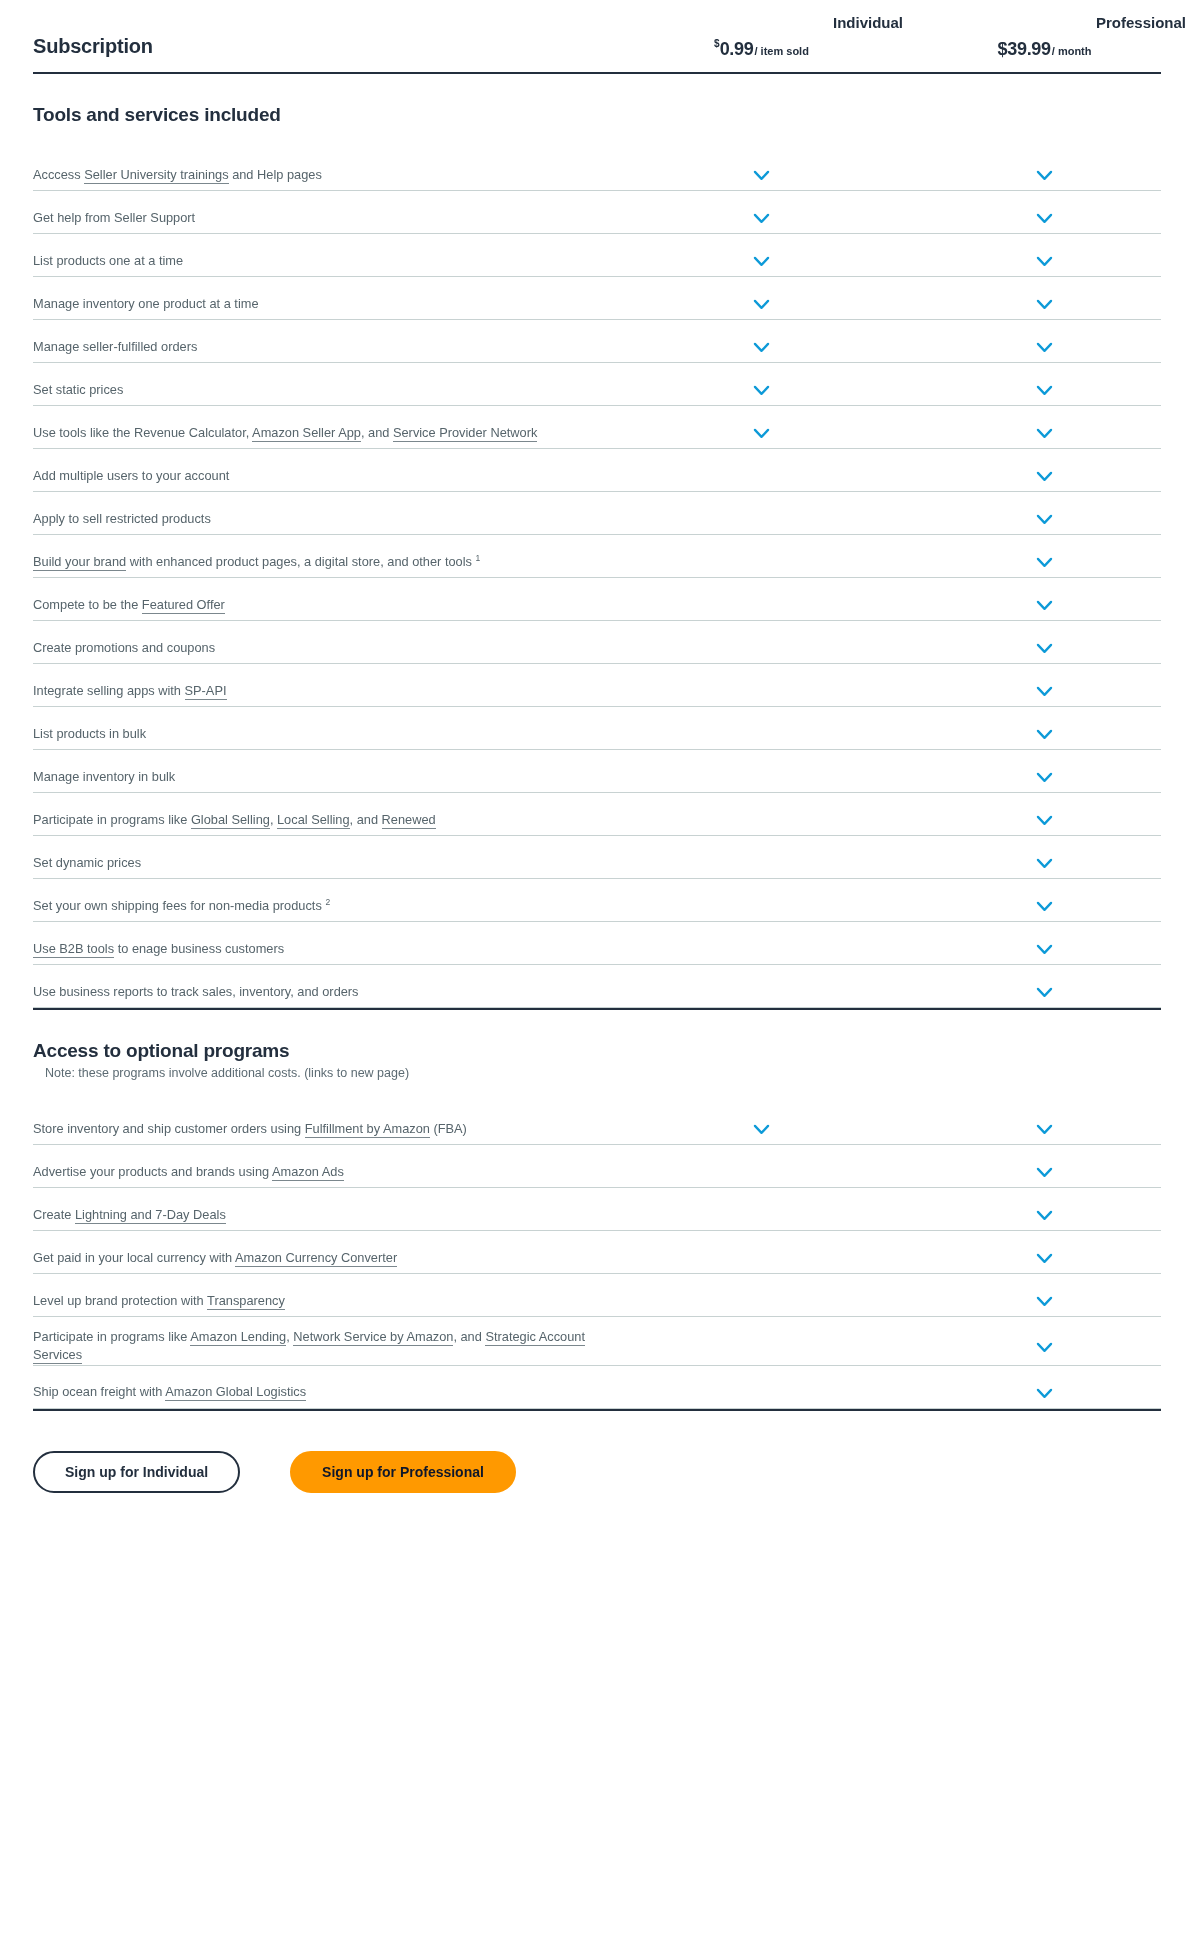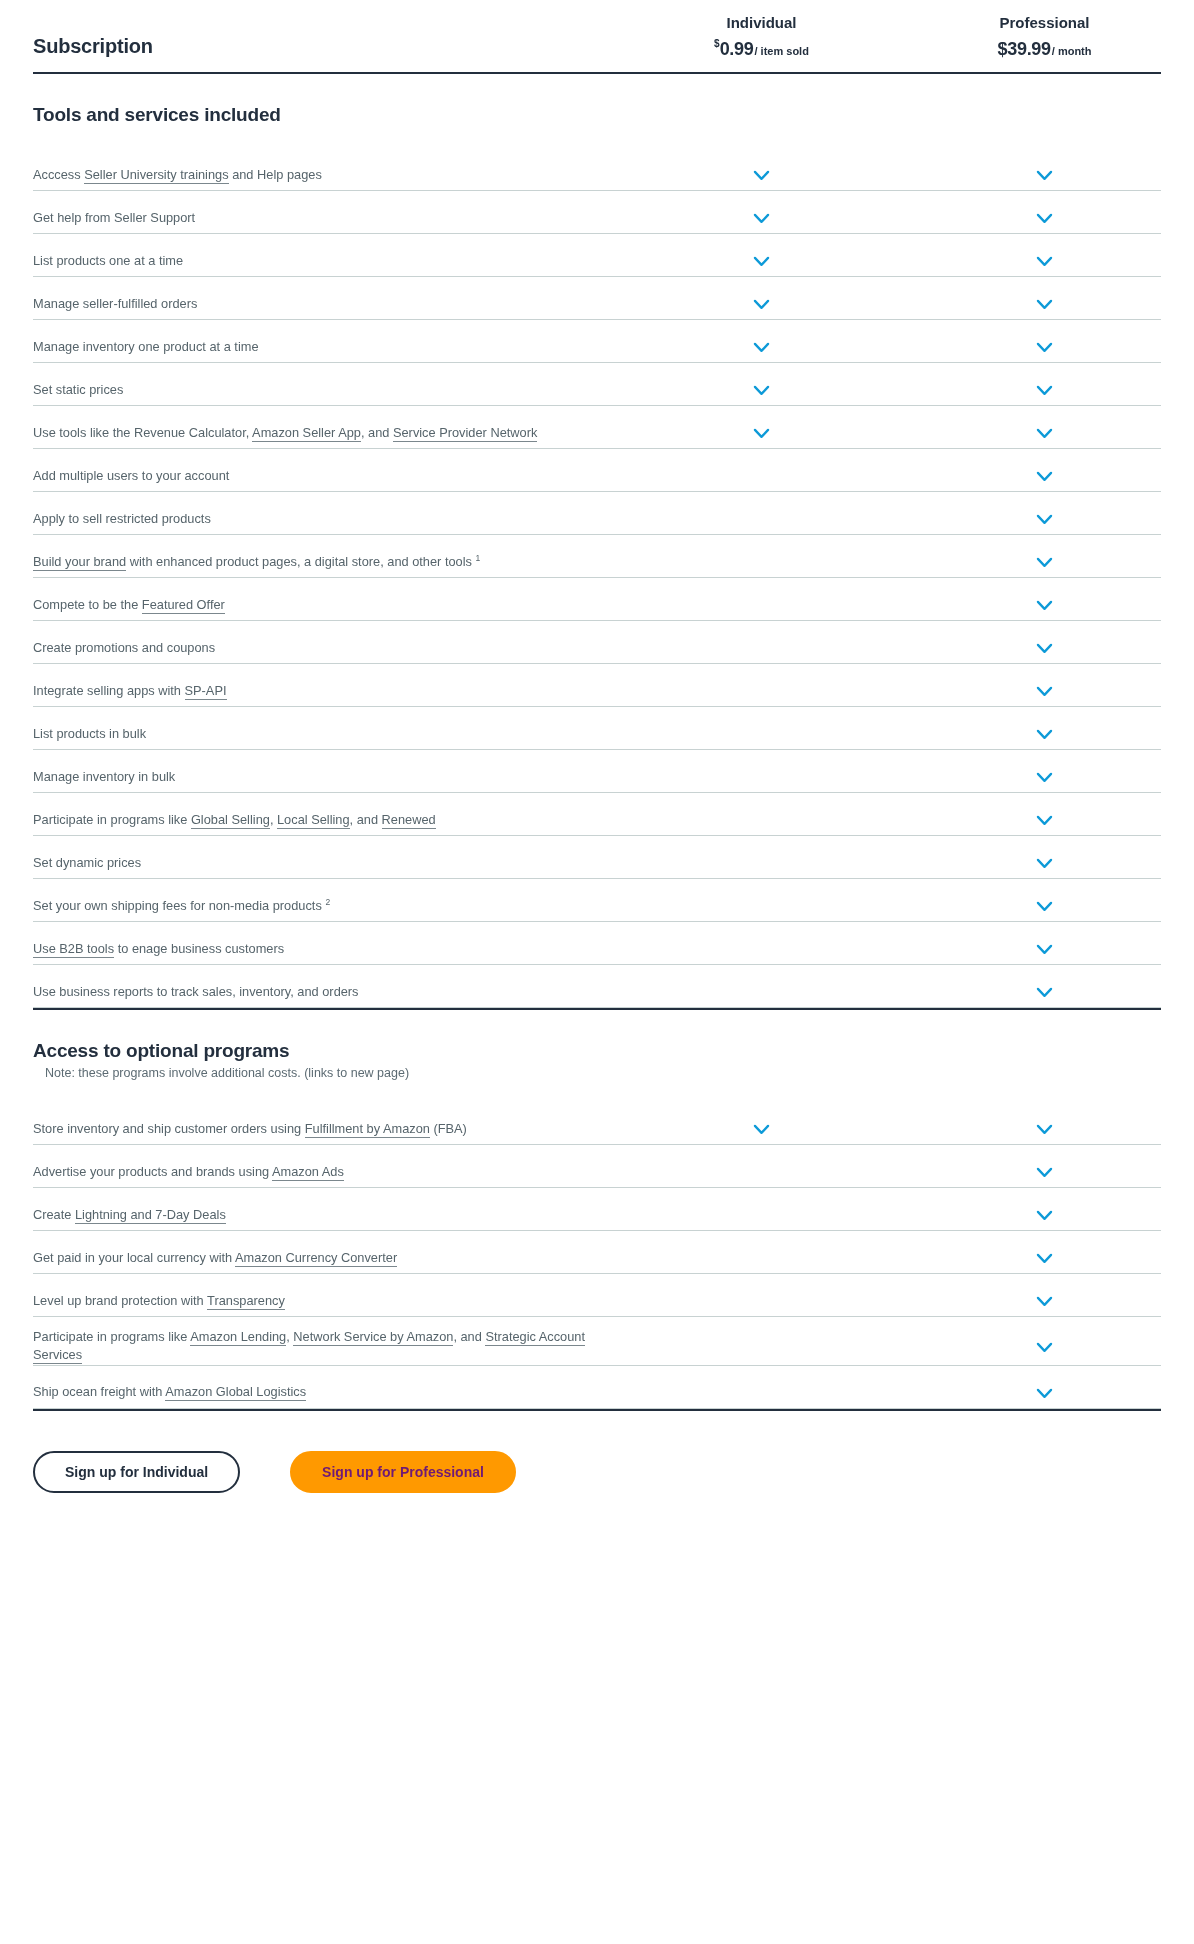--- a/index.html
+++ b/index.html
@@ -48,20 +48,21 @@
   .plan-head {
     text-align: center;
     line-height: 1.25;
   }
   .plan-name {
     display: block;
     font-size: 15px;
     font-weight: bold;
     color: #232f3e;
     margin-bottom: 5px;
+    text-align: right;
   }
   .plan-price {
     display: block;
     color: #232f3e;
     white-space: nowrap;
   }
   .plan-price .cur-sup {
     font-size: 10px;
     font-weight: bold;
     vertical-align: super;
@@ -172,21 +173,21 @@
   }
   .btn-outline {
     background: #ffffff;
     color: #232f3e;
     border: 2px solid #232f3e;
     min-width: 172px;
     text-align: center;
   }
   .btn-primary {
     background: #f90;
-    color: #701a75;
+    color: #0f172a;
     border: 2px solid #f90;
     min-width: 182px;
     text-align: center;
   }
 </style>
 </head>
 <body>
 
 <div class="page">
 
@@ -256,38 +257,38 @@
           </div>
           <div class="col-pro">
             <span class="check">
               <svg viewBox="0 0 24 24" width="21" height="21" fill="none" stroke="#0d9ad8" stroke-width="2.6" stroke-linecap="round" stroke-linejoin="round">
                 <polyline points="4.5,9 12,17 19.5,9"></polyline>
               </svg>
             </span>
           </div>
         </div>
         <div class="row-grid feature-row">
+          <div class="col-label"><span>Manage inventory one product at a time</span></div>
+          <div class="col-ind">
+            <span class="check">
+              <svg viewBox="0 0 24 24" width="21" height="21" fill="none" stroke="#0d9ad8" stroke-width="2.6" stroke-linecap="round" stroke-linejoin="round">
+                <polyline points="4.5,9 12,17 19.5,9"></polyline>
+              </svg>
+            </span>
+          </div>
+          <div class="col-pro">
+            <span class="check">
+              <svg viewBox="0 0 24 24" width="21" height="21" fill="none" stroke="#0d9ad8" stroke-width="2.6" stroke-linecap="round" stroke-linejoin="round">
+                <polyline points="4.5,9 12,17 19.5,9"></polyline>
+              </svg>
+            </span>
+          </div>
+        </div>
+        <div class="row-grid feature-row">
           <div class="col-label"><span>Manage seller-fulfilled orders</span></div>
-          <div class="col-ind">
-            <span class="check">
-              <svg viewBox="0 0 24 24" width="21" height="21" fill="none" stroke="#0d9ad8" stroke-width="2.6" stroke-linecap="round" stroke-linejoin="round">
-                <polyline points="4.5,9 12,17 19.5,9"></polyline>
-              </svg>
-            </span>
-          </div>
-          <div class="col-pro">
-            <span class="check">
-              <svg viewBox="0 0 24 24" width="21" height="21" fill="none" stroke="#0d9ad8" stroke-width="2.6" stroke-linecap="round" stroke-linejoin="round">
-                <polyline points="4.5,9 12,17 19.5,9"></polyline>
-              </svg>
-            </span>
-          </div>
-        </div>
-        <div class="row-grid feature-row">
-          <div class="col-label"><span>Manage inventory one product at a time</span></div>
           <div class="col-ind">
             <span class="check">
               <svg viewBox="0 0 24 24" width="21" height="21" fill="none" stroke="#0d9ad8" stroke-width="2.6" stroke-linecap="round" stroke-linejoin="round">
                 <polyline points="4.5,9 12,17 19.5,9"></polyline>
               </svg>
             </span>
           </div>
           <div class="col-pro">
             <span class="check">
               <svg viewBox="0 0 24 24" width="21" height="21" fill="none" stroke="#0d9ad8" stroke-width="2.6" stroke-linecap="round" stroke-linejoin="round">

